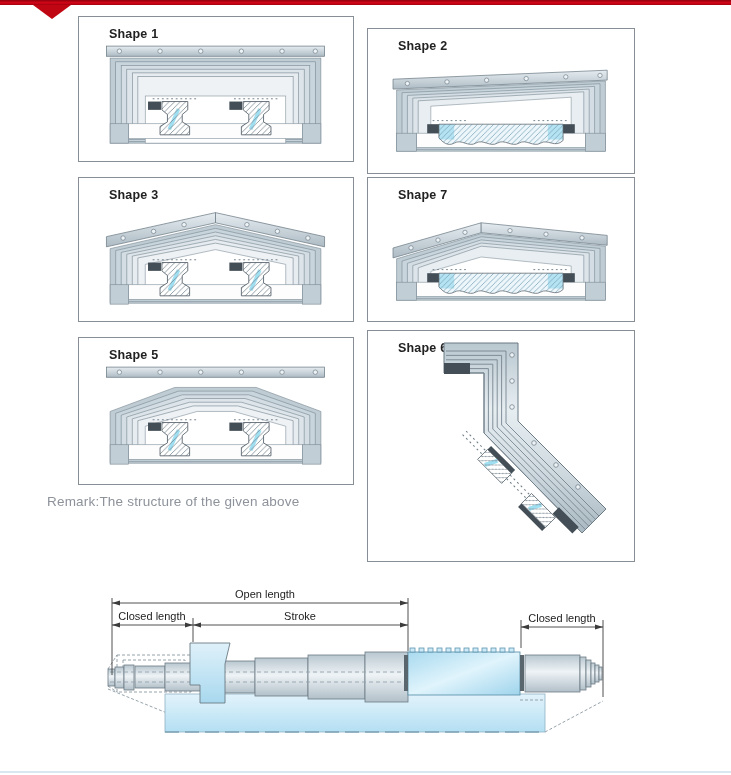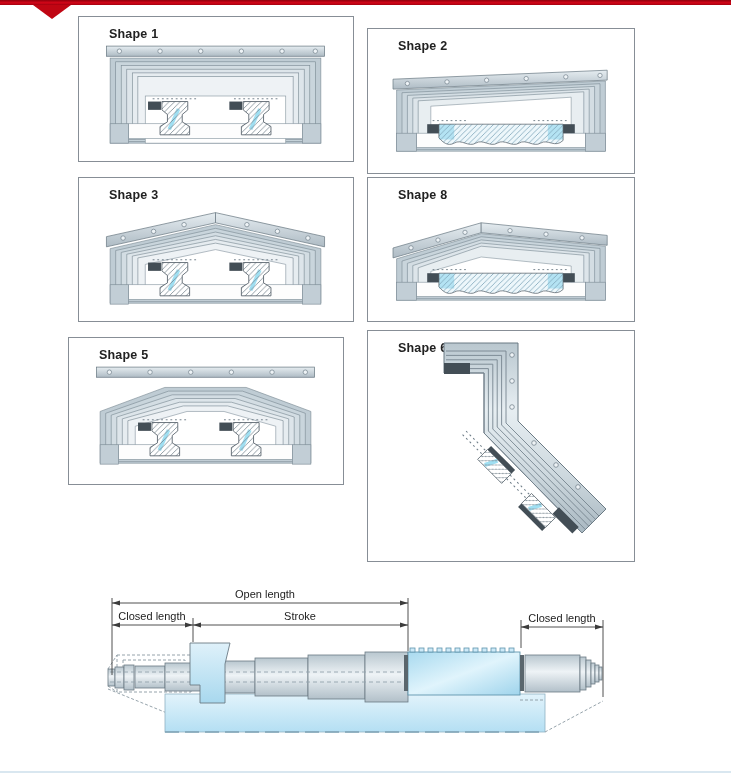--- a/index.html
+++ b/index.html
@@ -11,21 +11,21 @@
   .topbar{position:absolute;left:0;top:0;width:731px;height:5px;
     background:linear-gradient(to bottom,#8f000c,#d40618 55%,#a3000f);}
   .tri{position:absolute;left:33px;top:5px;width:0;height:0;
     border-left:19px solid transparent;border-right:19px solid transparent;
     border-top:14px solid #c00613;}
   .panel{position:absolute;background:#fff;border:1px solid #878e96;}
   .p1{left:78px;top:16px;width:274px;height:144px;text-align:center;}
   .p2{left:367px;top:16px;width:266px;height:144px;margin-top:12px;}
   .p3{left:78px;top:177px;width:274px;height:143px;}
   .p4{left:367px;top:177px;width:266px;height:143px;}
-  .p5{left:68px;top:337px;width:274px;height:146px;}
+  .p5{left:78px;top:337px;width:274px;height:146px;}
   .p6{left:367px;top:330px;width:266px;height:230px;}
   .plabel{position:absolute;left:30px;top:10px;font-size:12.5px;font-weight:700;
     color:#222;letter-spacing:.2px;}
   .pdraw{position:absolute;left:7px;top:18px;}
   .pdraw6{position:absolute;left:0px;top:4px;}
   .remark{position:absolute;left:47px;top:488px;font-size:13.5px;color:#8d929b;
     line-height:28px;letter-spacing:.2px;}
   .dimsvg{position:absolute;left:60px;top:585px;}
   .botline{position:absolute;left:0;bottom:2px;width:731px;height:2px;background:#d9e7f0;}
   svg text{font-family:"Liberation Sans",sans-serif;}
@@ -184,21 +184,21 @@
         <circle cx="73" cy="38.3" r="2.4"></circle>
         <circle cx="106" cy="31" r="2.4"></circle>
       <circle cx="174" cy="31" r="2.4"></circle>
         <circle cx="207" cy="38.2" r="2.4"></circle>
         <circle cx="240" cy="45.5" r="2.4"></circle>
     </g>
   </svg>
 </div>
 
 <div class="panel p4">
-  <span class="plabel">Shape 8</span>
+  <span class="plabel">Shape 7</span>
   <svg class="pdraw" width="252" height="122" viewBox="0 0 280 132">
     <polygon points="20,56 118,28 118,39 20,67" fill="url(#plateG)" stroke="#6b7a84" stroke-width="0.8"></polygon>
     <polygon points="118,28 258,42 258,53 118,39" fill="url(#plateG)" stroke="#6b7a84" stroke-width="0.8"></polygon>
     <polygon points="24,114 24,68 118,40 256,54 256,114" fill="#bfccd4" stroke="#7d8c96" stroke-width="0.7"></polygon>
     <polygon points="30,112 30,70.5 118,43.5 250,56.5 250,112" fill="#c9d5dc" stroke="#7d8c96" stroke-width="0.7"></polygon>
     <polygon points="36,110 36,73 118,47 244,59 244,110" fill="#d3dde3" stroke="#7d8c96" stroke-width="0.7"></polygon>
     <polygon points="42,108 42,75.5 118,50.5 238,61.5 238,108" fill="#dde5ea" stroke="#7d8c96" stroke-width="0.7"></polygon>
     <polygon points="48,106 48,78 118,54 232,64 232,106" fill="#e8eef1" stroke="#7d8c96" stroke-width="0.7"></polygon>
     <polygon points="62,104 62,82 118,66 218,76 218,104" fill="#ffffff" stroke="#8a99a3" stroke-width="0.7"></polygon>
     <rect x="46" y="94" width="188" height="16" fill="#fdfdfd" stroke="#8a99a3" stroke-width="0.7"></rect>
@@ -307,20 +307,21 @@
         <circle cx="144" cy="46" r="2.3"></circle>
         <circle cx="144" cy="72" r="2.3"></circle>
       <circle cx="166" cy="108" r="2.3"></circle>
         <circle cx="188" cy="130" r="2.3"></circle>
         <circle cx="210" cy="152" r="2.3"></circle>
     </g>
   </svg>
 </div>
 
 <div class="remark">
+  <div>Remark:The structure of the given above</div>
 </div>
 
 <svg class="dimsvg" width="671" height="170" viewBox="0 0 671 170">
 
   <g stroke="#8a98a2" stroke-width="0.9" fill="none" stroke-dasharray="3,2">
     <rect x="57" y="70" width="74" height="37"></rect>
     <rect x="63" y="75" width="62" height="27"></rect>
     <line x1="48" y1="84" x2="57" y2="70"></line>
     <line x1="48" y1="101" x2="57" y2="107"></line>
     <line x1="48" y1="104" x2="107" y2="128"></line>

